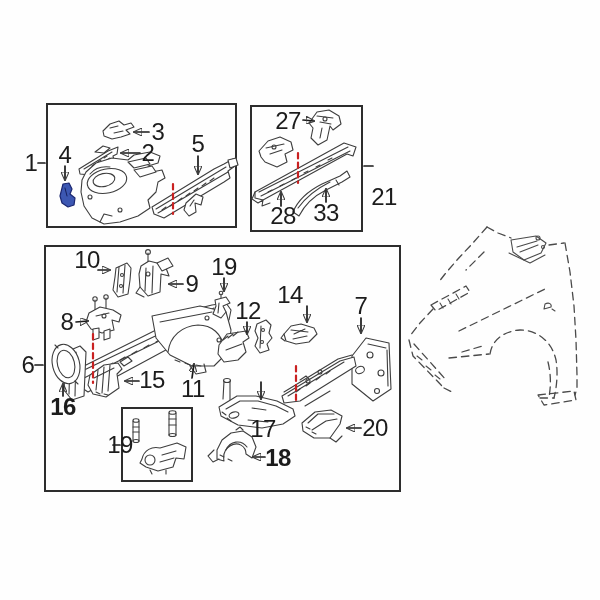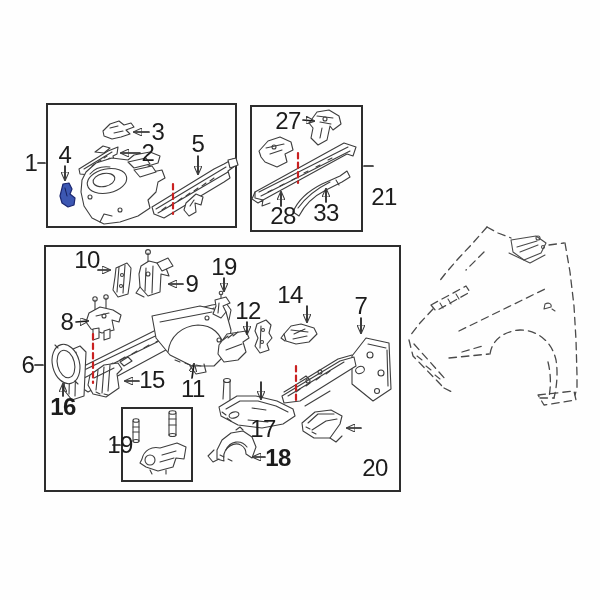--- a/index.html
+++ b/index.html
@@ -302,18 +302,18 @@
   <div class="callout" style="left:87px;  top:260px;">10</div>
   <div class="callout" style="left:193px; top:389px;">11</div>
   <div class="callout" style="left:248px; top:311px;">12</div>
   <div class="callout" style="left:224px; top:267px;">19</div>
   <div class="callout" style="left:290px; top:295px;">14</div>
   <div class="callout" style="left:152px; top:380px;">15</div>
   <div class="callout" style="left:63px;  top:407px;font-weight:bold;">16</div>
   <div class="callout" style="left:263px; top:382px;margin-top:47px;">17</div>
   <div class="callout" style="left:278px; top:458px;font-weight:bold;">18</div>
   <div class="callout" style="left:105px; top:445px;margin-left:15px;">19</div>
-  <div class="callout" style="left:375px; top:428px;margin-top:40px;">20</div>
+  <div class="callout" style="left:375px; top:428px;">20</div>
   <div class="callout" style="left:384px; top:166px;margin-top:31px;">21</div>
   <div class="callout" style="left:283px; top:216px;">28</div>
   <div class="callout" style="left:288px; top:121px;">27</div>
   <div class="callout" style="left:326px; top:213px;">33</div>
 </div>
 
 </body></html>

